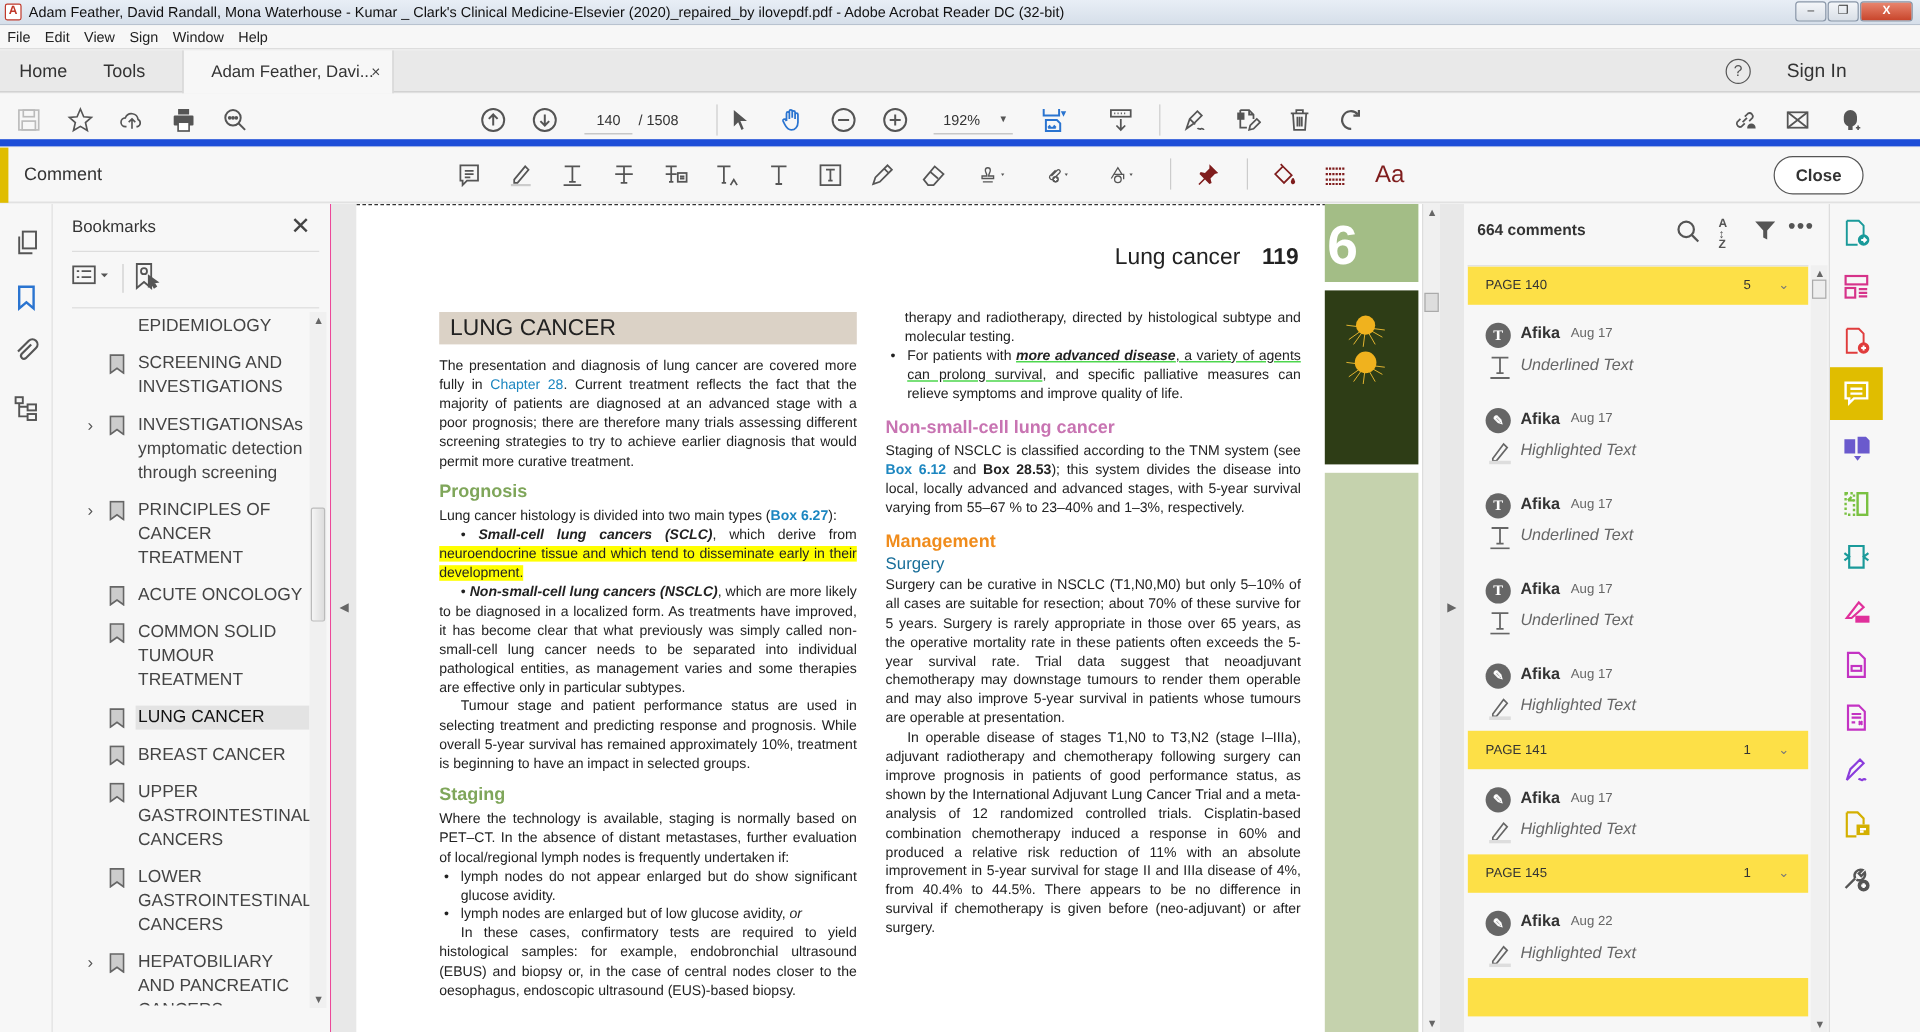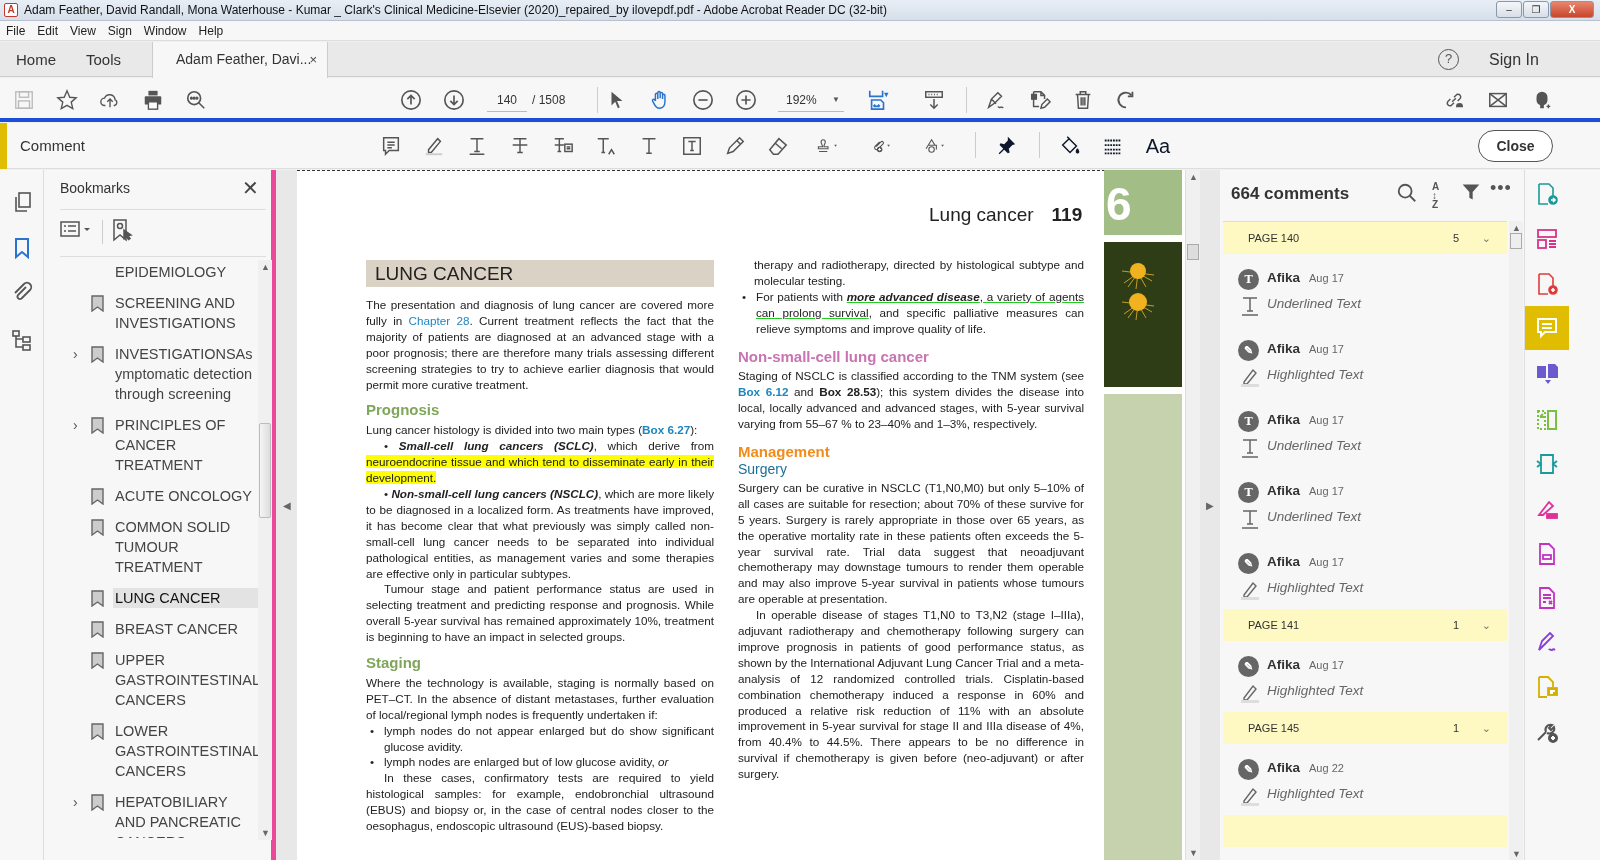--- a/index.html
+++ b/index.html
@@ -11,39 +11,39 @@
 .winbtns div{width:26px;height:17px;border:1px solid #8a97a8;border-radius:3px;background:linear-gradient(#f4f6f9,#d9dfe7);font-size:10px;text-align:center;line-height:15px;color:#333}
 .winbtns .close{width:44px;background:linear-gradient(#e9866f,#c8452b);color:#fff;font-weight:bold}
 .menubar{position:absolute;left:0;top:21px;width:1600px;height:20px;background:#f7f7f7;font-size:12px;display:flex;align-items:center;padding-left:6px;gap:12px;border-bottom:1px solid #ddd}
 .menubar span{text-decoration-thickness:1px;text-underline-offset:2px;color:#222}
 .tabbar{position:absolute;left:0;top:42px;width:1600px;height:35px;background:#e9e9e9;border-bottom:1px solid #ccc}
 .tab{position:absolute;top:0;height:35px;line-height:35px;font-size:15px;color:#333}
 .tab-doc{left:152px;width:176px;background:#f7f7f7;border-left:1px solid #ccc;border-right:1px solid #ccc;height:36px;padding-left:23px;font-size:14px}
 .tab-doc .x{position:absolute;right:10px;top:0;font-size:13px;color:#444}
 .help-icon{position:absolute;left:1438px;top:7px;width:21px;height:21px;border:1.5px solid #555;border-radius:50%;text-align:center;line-height:18px;font-size:13px;color:#555}
 .signin{position:absolute;left:1489px;top:0;height:35px;line-height:35px;font-size:16px;color:#333}
-.toolbar{position:absolute;left:0;top:78px;width:1600px;height:44px;background:#f7f7f7;border-bottom:4px solid #1d4ed8}
+.toolbar{position:absolute;left:0;top:78px;width:1600px;height:44px;background:#f7f7f7;border-bottom:6px solid #1d4ed8}
 .tb{position:absolute;top:10px;width:24px;height:24px;display:flex;align-items:center;justify-content:center;color:#555}
 .tb svg{width:22px;height:22px}
 .pageinput{position:absolute;left:487px;top:12px;width:40px;height:22px;border-bottom:1px solid #bbb;font-size:12px;text-align:center;line-height:20px;color:#333}
 .pagetotal{position:absolute;left:532px;top:12px;font-size:12px;line-height:20px;color:#333}
 .zoomsel{position:absolute;left:778px;top:12px;width:66px;height:22px;border-bottom:1px solid #bbb;font-size:12px;line-height:20px;padding-left:8px;color:#333}
 .zoomsel .caret{position:absolute;right:4px;top:0;font-size:8px;color:#555}
 .vsep{position:absolute;top:9px;width:1px;height:26px;background:#ccc}
 .commentbar{position:absolute;left:0;top:123px;width:1600px;height:46px;background:#f7f7f7;border-bottom:1px solid #ddd}
 .commentbar .accent{position:absolute;left:0;top:0;width:7px;height:46px;background:#e0bd00}
 .commentbar .label{position:absolute;left:20px;top:0;line-height:46px;font-size:15px;color:#333}
 .cb{position:absolute;top:11px;width:26px;height:24px;display:flex;align-items:center;justify-content:center;color:#555}
 .cb svg{width:22px;height:22px}
-.cb.dim{color:#0f172a}
+.cb.dim{color:#7f1d1d}
 .closebtn{position:absolute;left:1478px;top:7px;width:75px;height:32px;border:1px solid #555;border-radius:16px;background:#fff;font-size:14px;font-weight:bold;text-align:center;line-height:30px;color:#333}
 .leftrail{position:absolute;left:0;top:170px;width:44px;height:690px;background:#f7f7f7;border-right:1px solid #ddd}
 .lr{position:absolute;left:10px;width:24px;height:24px;color:#555}
 .lr svg{width:24px;height:24px}
-.bmpanel{position:absolute;left:44px;top:170px;width:232px;height:690px;background:#f7f7f7;border-right:5px solid #ec4899}
+.bmpanel{position:absolute;left:44px;top:170px;width:232px;height:690px;background:#f7f7f7;border-right:1px solid #ec4899}
 .bmhead{position:absolute;left:16px;top:10px;font-size:14px;color:#333}
 .bmclose{position:absolute;left:198px;top:6px;font-size:20px;color:#444}
 .bmline1{position:absolute;left:16px;top:39px;width:206px;height:1px;background:#ddd}
 .bmline2{position:absolute;left:16px;top:86px;width:206px;height:1px;background:#ddd}
 .bmtool{position:absolute;top:48px;height:28px;color:#555}
 .bmlist{position:absolute;left:16px;top:88px;width:198px;height:580px;overflow:hidden}
 .bmitem{position:relative;padding-left:55px;font-size:14.5px;line-height:20px;color:#444;margin-bottom:11px}
 .bmitem .chev{position:absolute;left:13px;top:0;color:#555;font-size:14px}
 .bmitem .bmicon{position:absolute;left:31px;top:2px;width:13px;height:17px}
 .bmitem.sel .txt{background:#e3e3e3;color:#111;display:block;margin-left:-2px;padding-left:2px}
@@ -68,24 +68,24 @@
 .h-blue{color:#1a6f9a;font-weight:normal;font-size:14px;margin:0 0 2px}
 .link{color:#1c86c0}
 .hl{background:#ffff00}
 .ul{text-decoration:underline;text-decoration-color:#22cc22}
 .bul{padding-left:18px;position:relative}
 .bul:before{content:"•";position:absolute;left:4px}
 .vscroll{position:absolute;left:1185px;top:170px;width:15px;height:690px;background:#f0f0f0;border-left:1px solid #ddd}
 .vscroll .thumb{position:absolute;left:1px;top:74px;width:12px;height:16px;background:#ddd;border:1px solid #aaa}
 .collapse-right{position:absolute;left:1200px;top:170px;width:20px;height:690px;background:#e8e8e8}
 .cpanel{position:absolute;left:1220px;top:170px;width:304px;height:690px;background:#f7f7f7}
-.cphead{position:absolute;left:11px;top:14px;font-size:17px;font-weight:bold;color:#333}
+.cphead{position:absolute;left:11px;top:14px;font-size:13px;font-weight:bold;color:#333}
 .cpicon{position:absolute;top:12px;color:#555}
 .cplist{position:absolute;left:3px;top:51px;width:284px;height:640px;overflow:hidden;border-top:1px solid #ddd}
-.pgrp{height:32px;background:#fef9c3;font-size:11px;color:#333;line-height:32px;padding-left:25px;position:relative}
+.pgrp{height:32px;background:#fde047;font-size:11px;color:#333;line-height:32px;padding-left:15px;position:relative}
 .pgrp .cnt{position:absolute;right:48px;top:0}
 .pgrp .chv{position:absolute;right:16px;top:0;color:#777}
 .citem{height:71px;position:relative}
 .citem .av{position:absolute;left:15px;top:15px;width:21px;height:21px;border-radius:50%;background:#666;color:#fff;font-size:11px;text-align:center;line-height:21px;font-weight:bold;font-family:"DejaVu Serif",serif}
 .citem .who{position:absolute;left:44px;top:16px;font-size:13.5px;font-weight:bold;color:#333}
 .citem .date{position:absolute;left:86px;top:18px;font-size:11px;color:#666}
 .citem .tyicon{position:absolute;left:16px;top:42px;width:22px;height:20px;color:#666}
 .citem .ty{position:absolute;left:44px;top:42px;font-size:13.5px;font-style:italic;color:#666}
 .cpscroll{position:absolute;left:289px;top:51px;width:14px;height:640px;background:#f0f0f0}
 .cpscroll .thumb{position:absolute;left:1px;top:12px;width:12px;height:16px;background:#eee;border:1px solid #aaa}

